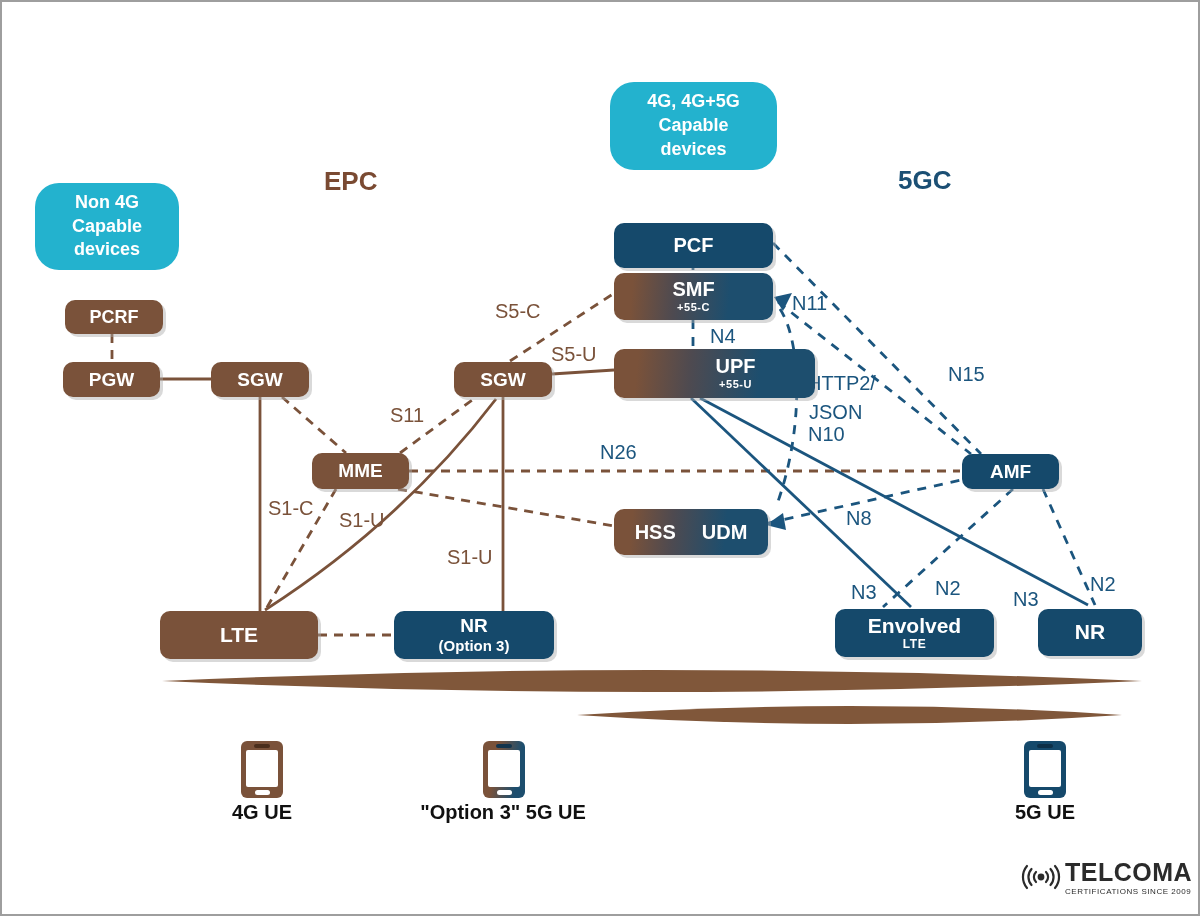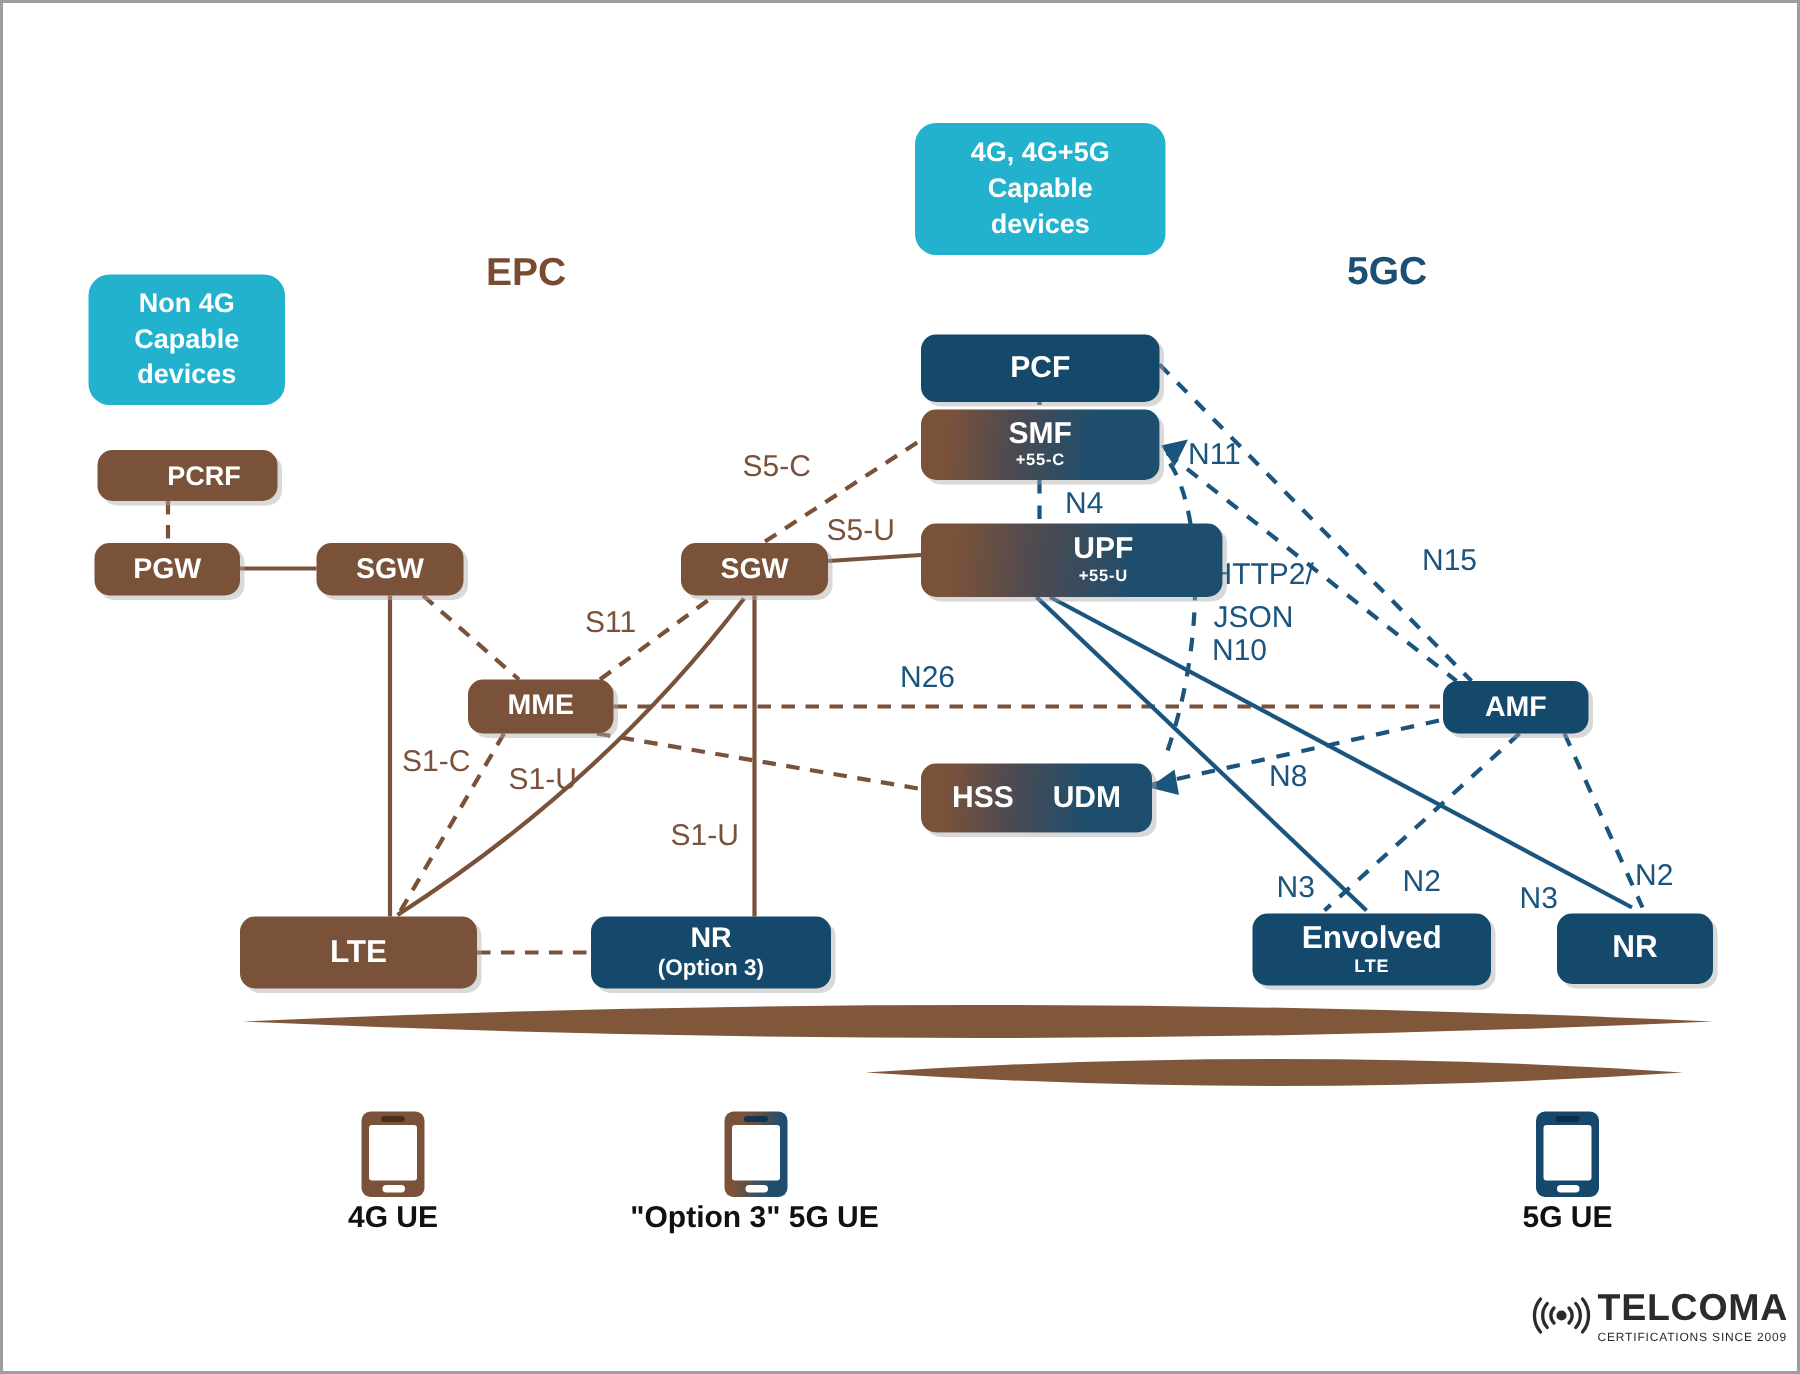--- a/index.html
+++ b/index.html
@@ -6,21 +6,21 @@
   .stage {
     position:relative; width:1200px; height:916px; box-sizing:border-box;
     background:#ffffff; border:2px solid #9e9e9e; overflow:hidden;
     font-family:"Liberation Sans", sans-serif;
   }
   .title {
     position:absolute; left:36px; top:22px; font-size:30px; font-weight:bold;
     color:#151515; letter-spacing:-0.5px;
   }
   .badge {
-    position:absolute; background:#23b2ce; color:#fff; border-radius:14px;
+    position:absolute; background:#23b2ce; color:#fff; border-radius:24px;
     text-align:center; font-weight:bold; font-size:18px; line-height:1.32;
     display:flex; flex-direction:column; justify-content:center;
   }
   .region-label { position:absolute; font-size:26px; font-weight:bold; }
   .region-epc { color:#7a4a32; }
   .region-5gc { color:#1b4f74; }
   .node {
     position:absolute; border-radius:10px; color:#fff; font-weight:bold;
     display:flex; flex-direction:column; align-items:center; justify-content:center;
     font-size:19px; line-height:1.05; box-shadow:3px 3px 0 rgba(170,170,170,0.45);
@@ -95,35 +95,35 @@
       <path d="M698,396 L1086,603"></path>
     </g>
 
     <polygon points="772,295 790,291 781,309" fill="#1b557e"></polygon>
     <polygon points="764,523 781,511 784,528" fill="#1b557e"></polygon>
 
     <path d="M160,679 Q650,657 1140,679 Q650,701 160,679 Z" fill="#80573a"></path>
     <path d="M575,713 Q848,695 1120,713 Q848,731 575,713 Z" fill="#80573a"></path>
   </svg>
 
-  <div class="badge" style="left:33px; top:181px; width:131px; height:87px;margin-left:24px;">
+  <div class="badge" style="left:33px; top:181px; width:144px; height:87px;">
     <span>Non 4G</span>
     <span>Capable</span>
     <span>devices</span>
   </div>
   <div class="badge" style="left:608px; top:80px; width:167px; height:88px;">
     <span>4G, 4G+5G</span>
     <span>Capable</span>
     <span>devices</span>
   </div>
 
   <div class="region-label region-epc" style="left:322px; top:164px;">EPC</div>
   <div class="region-label region-5gc" style="left:896px; top:163px;">5GC</div>
 
-  <div class="node brown" style="left:63px; top:298px; width:98px; height:34px; font-size:18px;padding-left:22px;">
+  <div class="node brown" style="left:63px; top:298px; width:98px; height:34px; font-size:18px;">
     <span>PCRF</span>
   </div>
   <div class="node brown" style="left:61px; top:360px; width:97px; height:35px;">
     <span>PGW</span>
   </div>
   <div class="node brown" style="left:209px; top:360px; width:98px; height:35px;">
     <span>SGW</span>
   </div>
   <div class="node brown" style="left:452px; top:360px; width:98px; height:35px;">
     <span>SGW</span>

